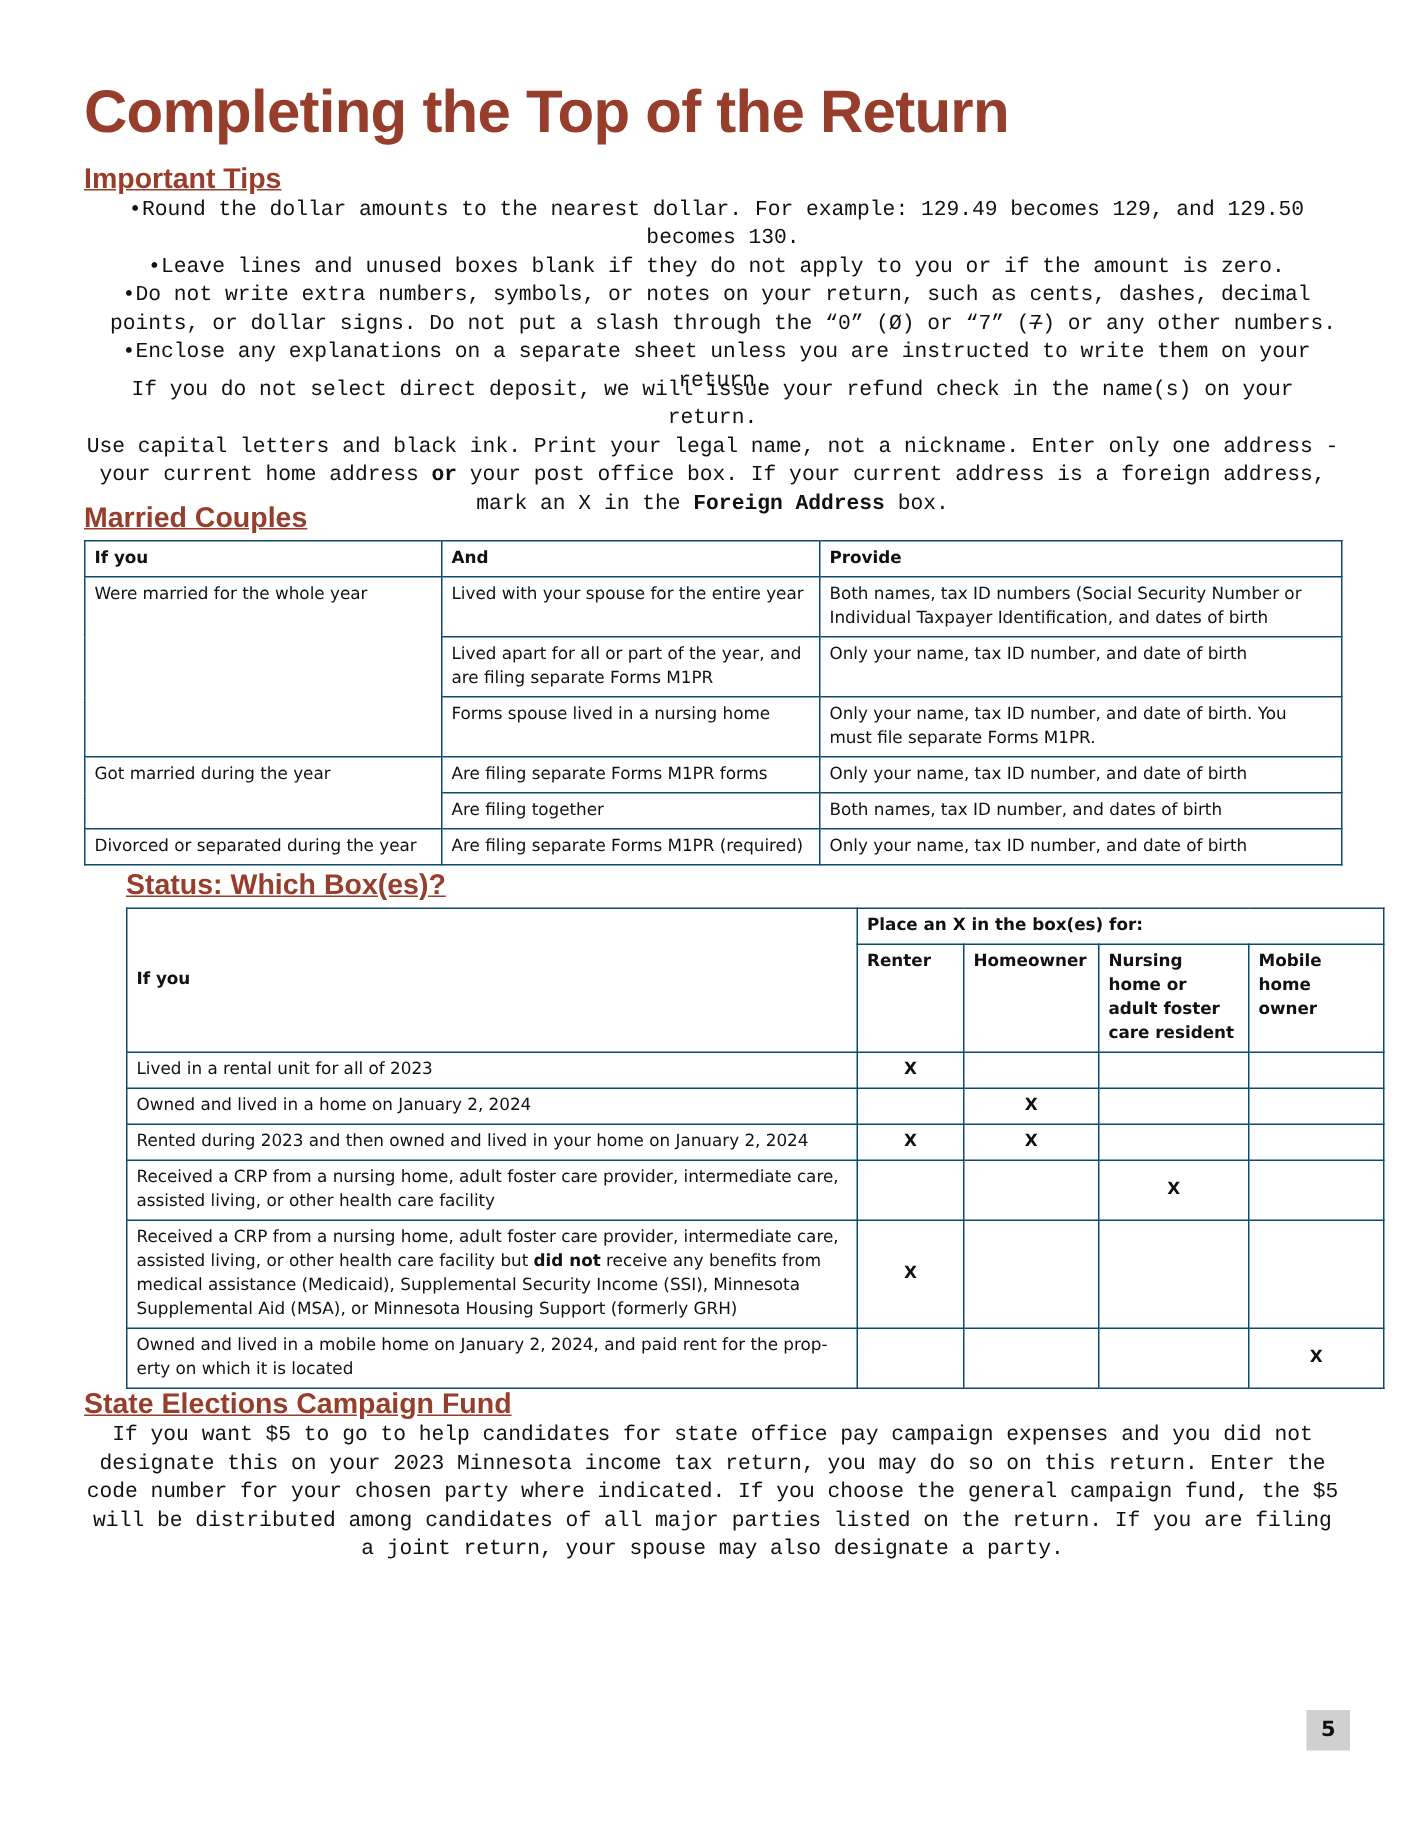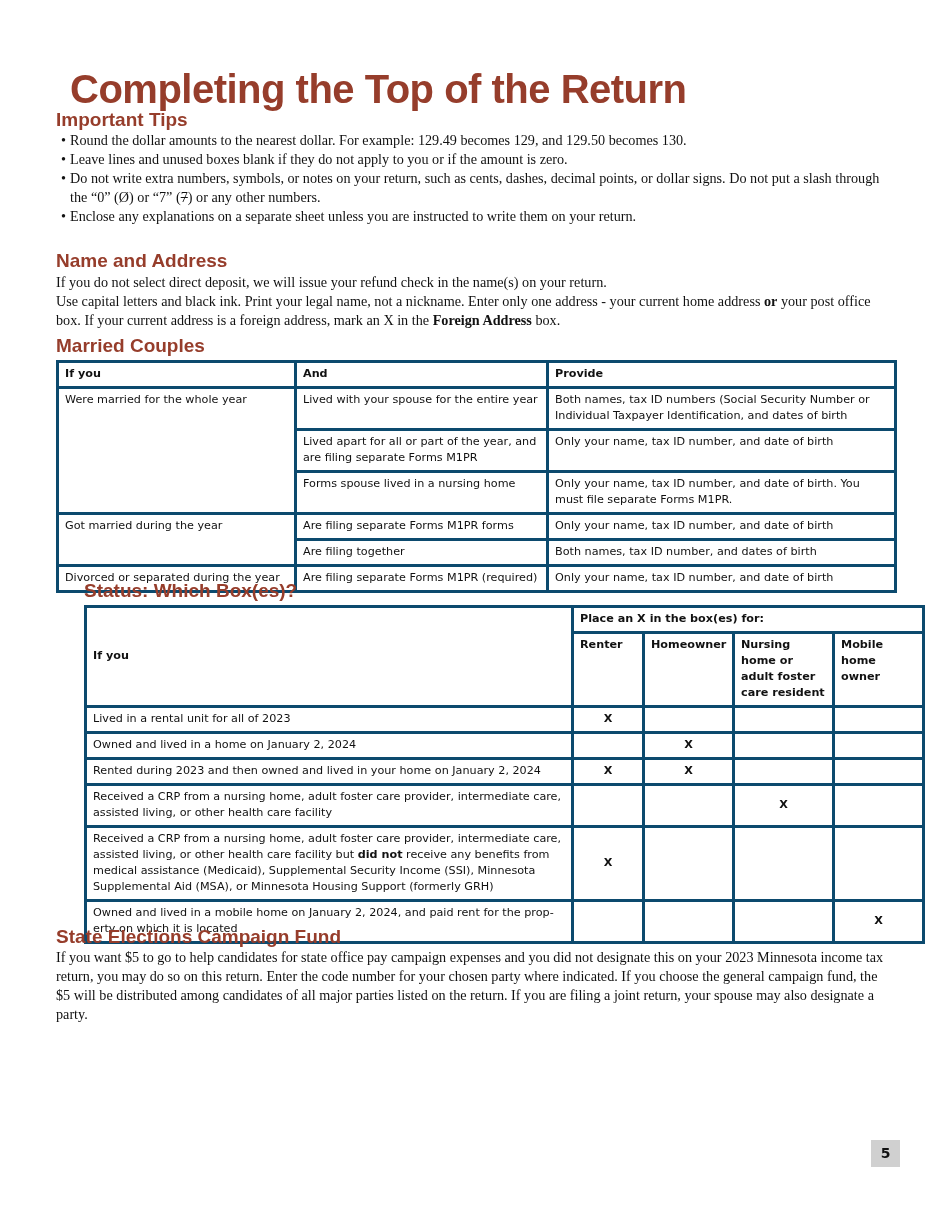--- a/index.html
+++ b/index.html
@@ -1,28 +1,28 @@
 <!DOCTYPE html>
 <html><head>
 <meta charset="utf-8">
 <style>
   html, body { margin: 0; padding: 0; background: #ffffff; }
   body { width: 950px; height: 1216px; position: relative; overflow: hidden; color: #111; }
   .page { position: absolute; left: 56px; top: 0; width: 838px; }
-  .title { position: absolute; top: 52px; left: 0; margin: 14px; font-family: "Liberation Sans", sans-serif; font-weight: bold; font-size: 40px; color: #963d2b; letter-spacing: -0.5px; line-height: 46px; white-space: nowrap; }
-  h2 { margin: 0; font-family: "Liberation Sans", sans-serif; font-weight: bold; font-size: 19px; color: #963d2b; line-height: 22px; }
-  .serif { font-family: Liberation Serif, serif; font-size: 14.2px; line-height: 19px; color: #111; }
+  .title { position: absolute; top: 52px; left: 0; margin: 0; font-family: "Liberation Sans", sans-serif; font-weight: bold; font-size: 40px; color: #963d2b; letter-spacing: -0.5px; line-height: 46px; white-space: nowrap; }
+  h2 { margin: 0; font-family: "Liberation Sans", sans-serif; font-weight: bold; font-size: 19px; color: #963d2b; line-height: 22px; text-decoration: underline; }
+  .serif { font-family: Liberation Mono, monospace; font-size: 14.2px; line-height: 19px; color: #111; text-align: center; }
   .sec { position: absolute; left: 0; width: 838px; }
   ul.tips { list-style: none; margin: 0; padding: 0; }
   ul.tips li { padding-left: 14px; text-indent: -9px; }
   ul.tips li::before { content: "\2022"; display: inline-block; width: 9px; text-indent: 0; }
   p { margin: 0; }
   .p-gap { margin-top: 1px; }
   table { border-collapse: collapse; width: 838px; font-family: "DejaVu Sans", sans-serif; font-size: 11.2px; line-height: 16px; color: #111; table-layout: fixed; }
-  td, th { border: 3px solid #0c4a6e; padding: 3px 6px 4px 6px; vertical-align: top; text-align: left; }
+  td, th { border: 1px solid #0c4a6e; padding: 3px 6px 4px 6px; vertical-align: top; text-align: left; }
   th { font-weight: bold; }
   .xcell { text-align: center; vertical-align: middle; font-weight: bold; }
   .status td.rowlabel { vertical-align: middle; }
   .page-num { position: absolute; left: 871px; top: 1140px; width: 29px; height: 27px; background: #d0d0d0; font-family: "DejaVu Sans", sans-serif; font-weight: bold; font-size: 14px; line-height: 27px; text-align: center; color: #111; }
   b { font-weight: bold; }
   .strike { text-decoration: line-through; }
 </style>
 </head>
 <body>
 
@@ -34,21 +34,20 @@
     <h2>Important Tips</h2>
     <ul class="tips serif">
       <li>Round the dollar amounts to the nearest dollar. For example: 129.49 becomes 129, and 129.50 becomes 130.</li>
       <li>Leave lines and unused boxes blank if they do not apply to you or if the amount is zero.</li>
       <li><span>Do not write extra numbers, symbols, or notes on your return, such as cents, dashes, decimal points, or dollar signs. Do not put a slash through the “0” (Ø) or “7” (</span><span class="strike">7</span><span>) or any other numbers.</span></li>
       <li>Enclose any explanations on a separate sheet unless you are instructed to write them on your return.</li>
     </ul>
   </div>
 
   <div class="sec" style="top:250px;">
-    <h2>Name and Address</h2>
     <p class="serif p-gap">If you do not select direct deposit, we will issue your refund check in the name(s) on your return.</p>
     <p class="serif"><span>Use capital letters and black ink. Print your legal name, not a nickname. Enter only one address - your current home address </span><b>or</b><span> your post of­fice box. If your current address is a foreign address, mark an X in the </span><b>Foreign Address</b><span> box.</span></p>
   </div>
 
   <div class="sec" style="top:335px;">
     <h2>Married Couples</h2>
     <table style="margin-top:3px;">
       <colgroup>
           <col style="width:238px">
           <col style="width:252px">

